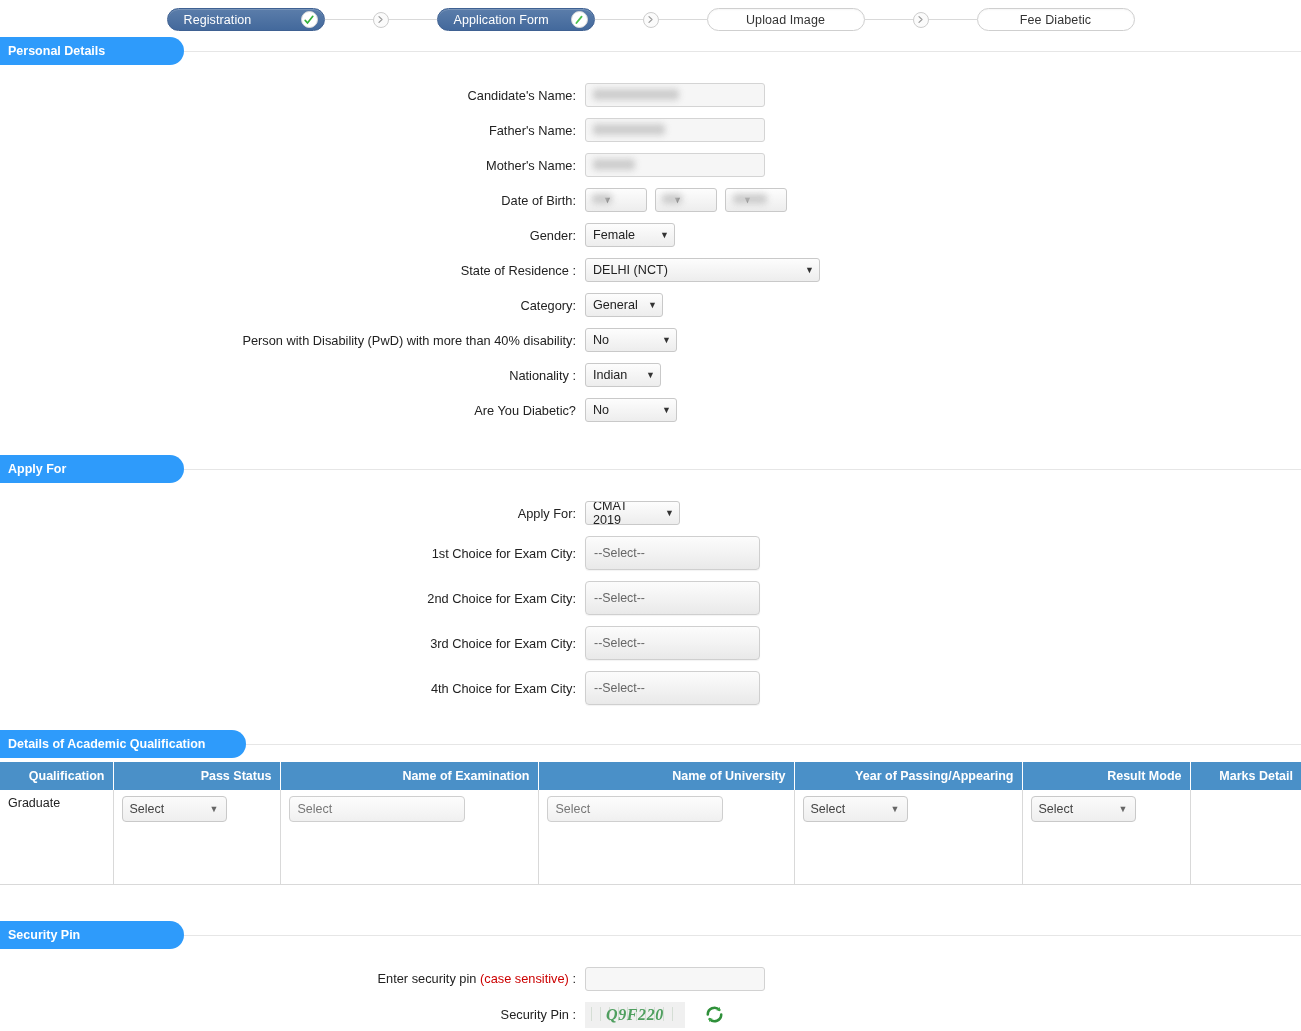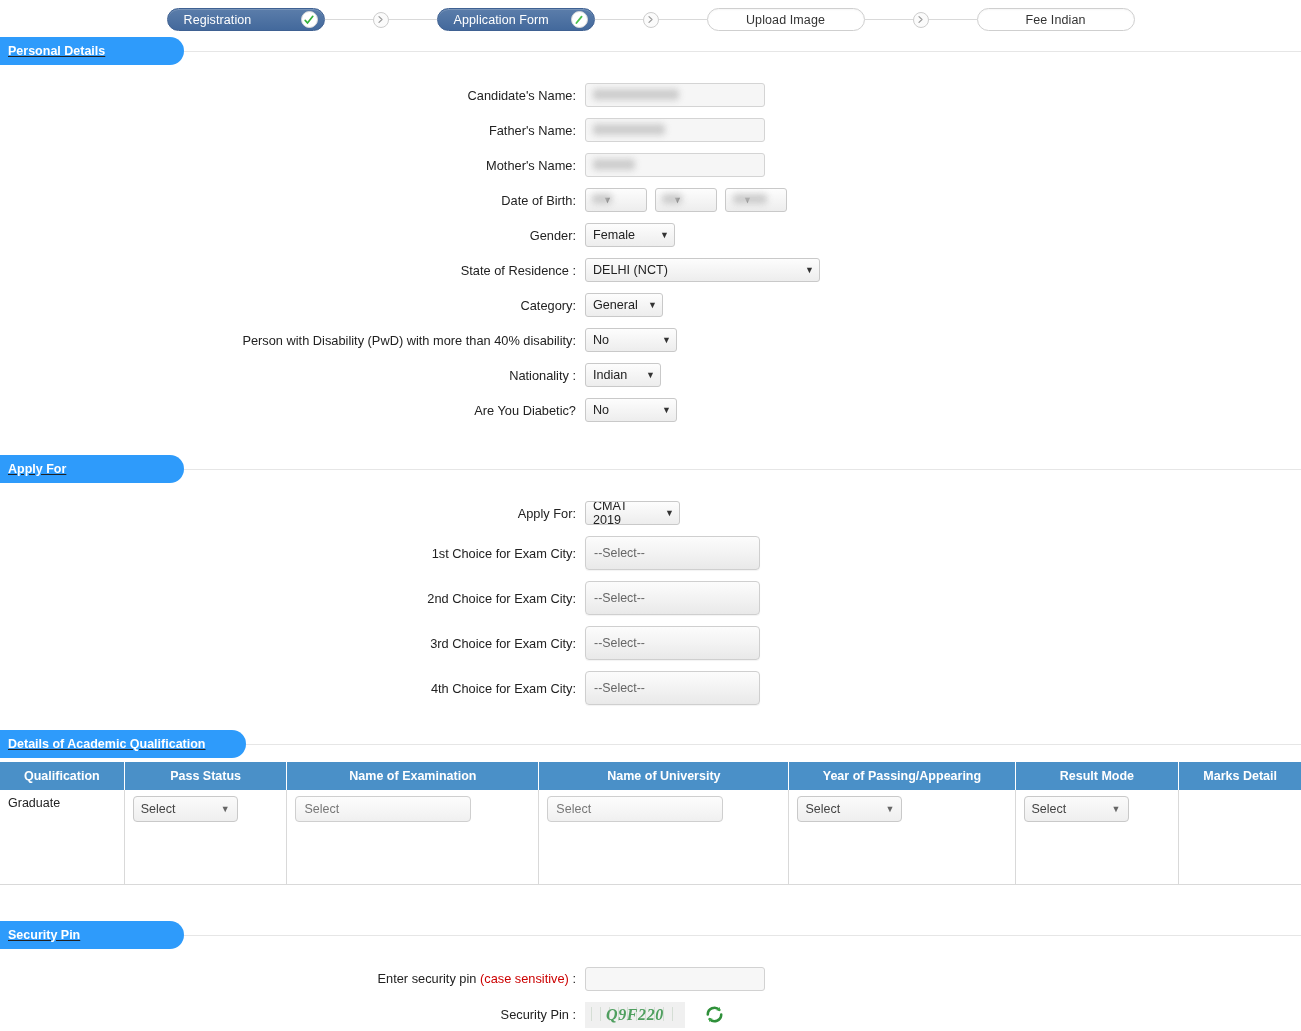--- a/index.html
+++ b/index.html
@@ -80,21 +80,20 @@
   
   .section {
     position: relative;
     width: 100%;
   }
   .section-head {
     position: relative;
     height: 28px;
     display: flex;
     align-items: flex-end;
-    text-decoration: underline;
   }
   .section-pill {
     height: 28px;
     min-width: 184px;
     background: #2e9bfb;
     border-radius: 0 16px 16px 0;
     color: #fff;
     font-size: 12.5px;
     font-weight: bold;
     display: flex;
@@ -199,22 +198,22 @@
   table.aq {
     width: 100%;
     border-collapse: collapse;
     font-size: 12.5px;
     margin-top: 4px;
   }
   table.aq th {
     background: #4a90c8;
     color: #fff;
     font-weight: bold;
-    text-align: center;
-    padding: 7px 24px;
+    text-align: right;
+    padding: 7px 8px;
     border-right: 1px solid #fff;
     font-size: 12.5px;
     white-space: nowrap;
   }
   table.aq th:last-child { border-right: none; }
   table.aq td {
     border-right: 1px solid #d9d9d9;
     border-bottom: 1px solid #d9d9d9;
     padding: 6px 8px;
     vertical-align: top;
@@ -340,21 +339,21 @@
     </div>
     <div class="step-connector"></div>
     <div class="step-arrow">
       <svg width="9" height="9" viewBox="0 0 9 9">
           <path d="M3 1.6 L6 4.5 L3 7.4" stroke="#9a9a9a" stroke-width="1.2" fill="none" stroke-linecap="round" stroke-linejoin="round"></path>
         </svg>
     </div>
     <div class="step-connector"></div>
 
     <div class="step-pill todo">
-      <span class="step-label">Fee Indian</span>
+      <span class="step-label">Fee Diabetic</span>
     </div>
   </div>
 </div>
 
 <div class="section">
   <div class="section-head">
     <div class="section-pill">Personal Details</div>
     <div class="section-rule"></div>
   </div>
 

